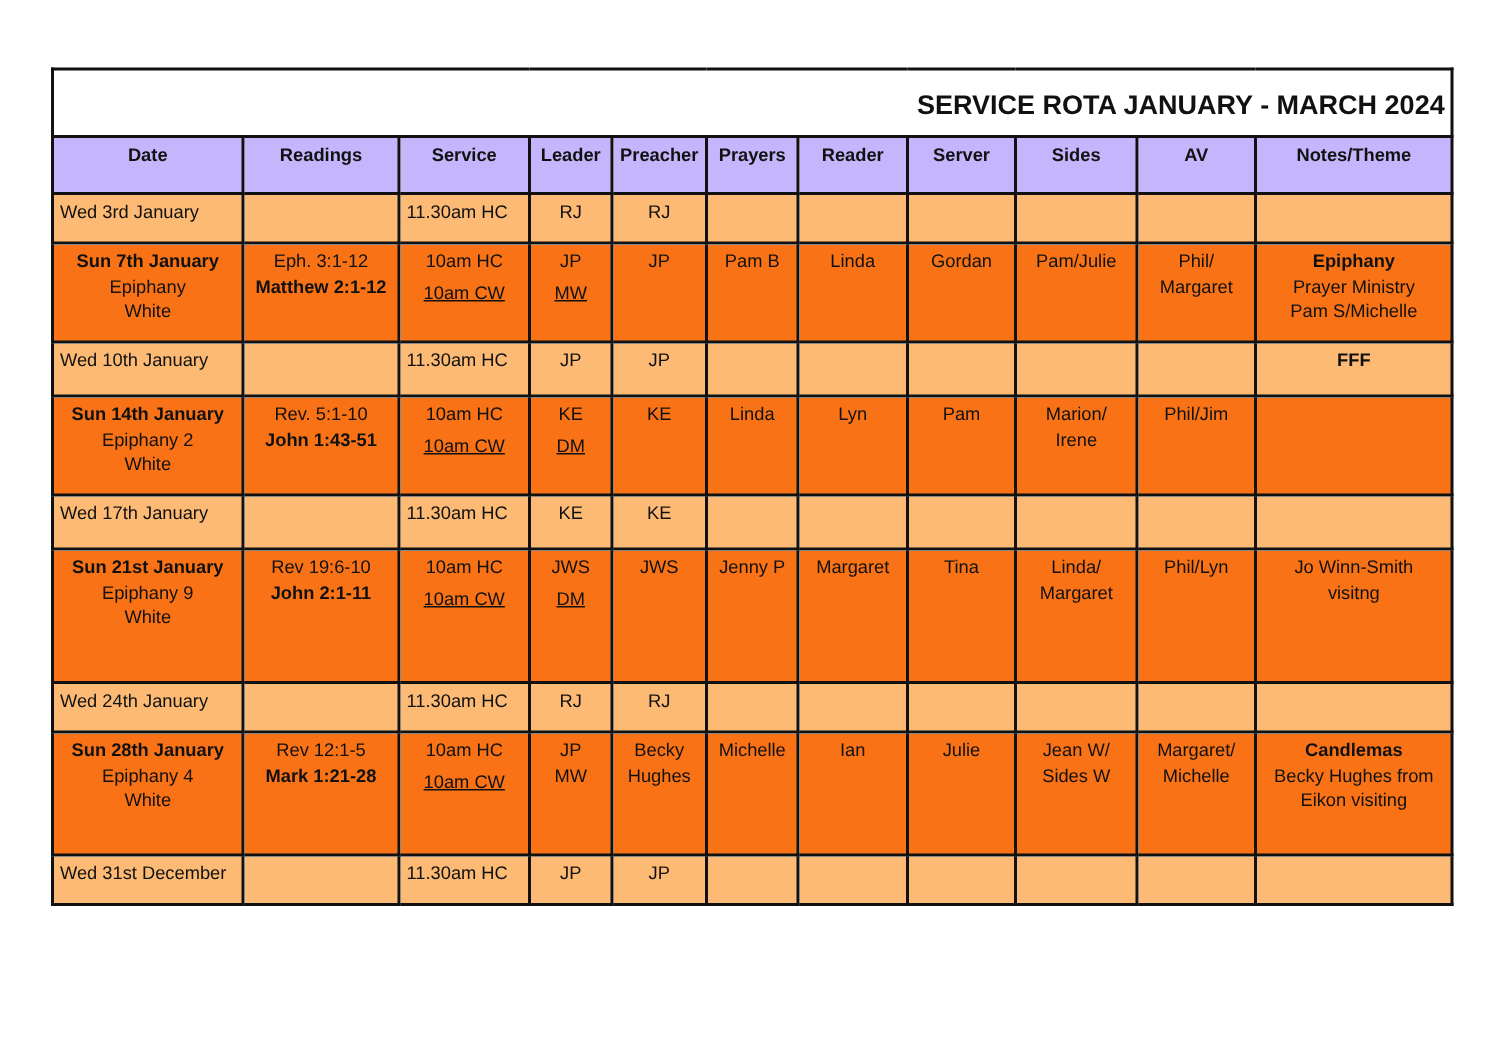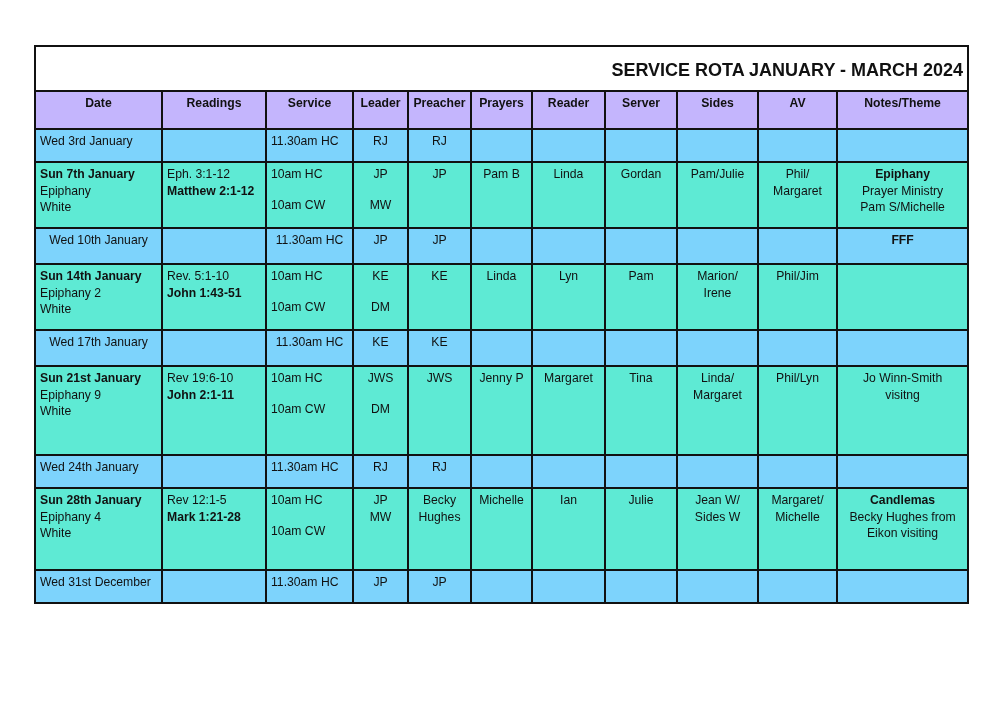--- a/index.html
+++ b/index.html
@@ -11,28 +11,28 @@
     border:2.5px solid #111; padding:0 4px; vertical-align:top;
     font-size:12.2px; line-height:16.5px; overflow:hidden;
   }
   .title-cell { height:40px; text-align:right; vertical-align:middle !important;
                 font-weight:bold; font-size:18px !important; background:#fff; }
   th { font-weight:bold; text-align:center; height:33px; padding-top:3px !important; background:#c4b5fd; }
   td { padding-top:3px !important; }
   .c { text-align:center; }
   .l { text-align:left; }
   .b { font-weight:bold; }
-  tr.wed td { background:#7dd3fc; height:28px; }
-  tr.sun td { background:#5eead4; }
+  tr.wed td { background:#fdba74; height:28px; }
+  tr.sun td { background:#f97316;text-align:center; }
   tr.h62 td { height:61px; }
   tr.h84 td { height:84px; }
   tr.h78 td { height:77px; }
-  tr.wed.tall td { height:31px;text-align:center; }
+  tr.wed.tall td { height:31px; }
   .line { display:block; }
-  .svc2 { display:block; margin-top:14px; }
+  .svc2 { display:block; margin-top:4px;text-decoration:underline; }
 </style>
 </head>
 <body>
 
 <div class="sheet">
 <table class="rota">
   <colgroup>
     <col style="width:127px">
         <col style="width:104px">
         <col style="width:87px">

